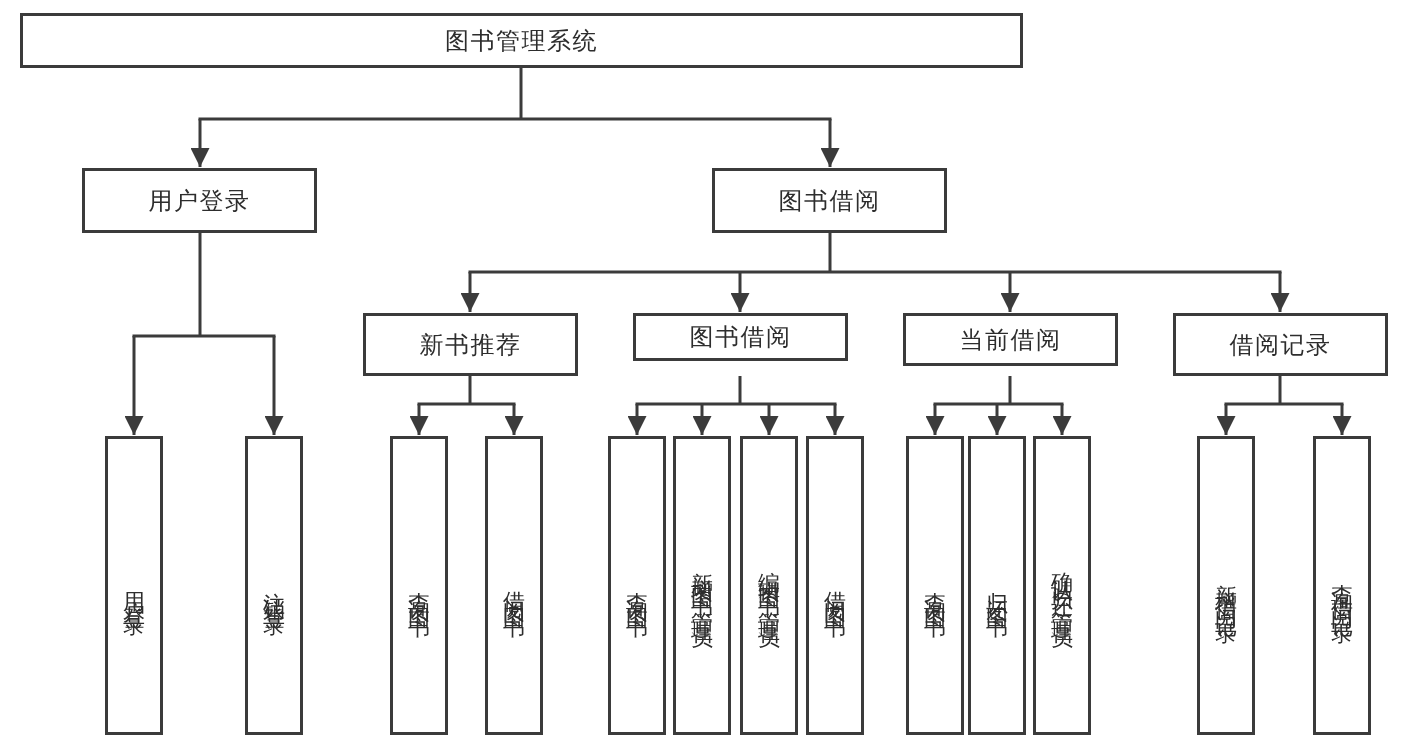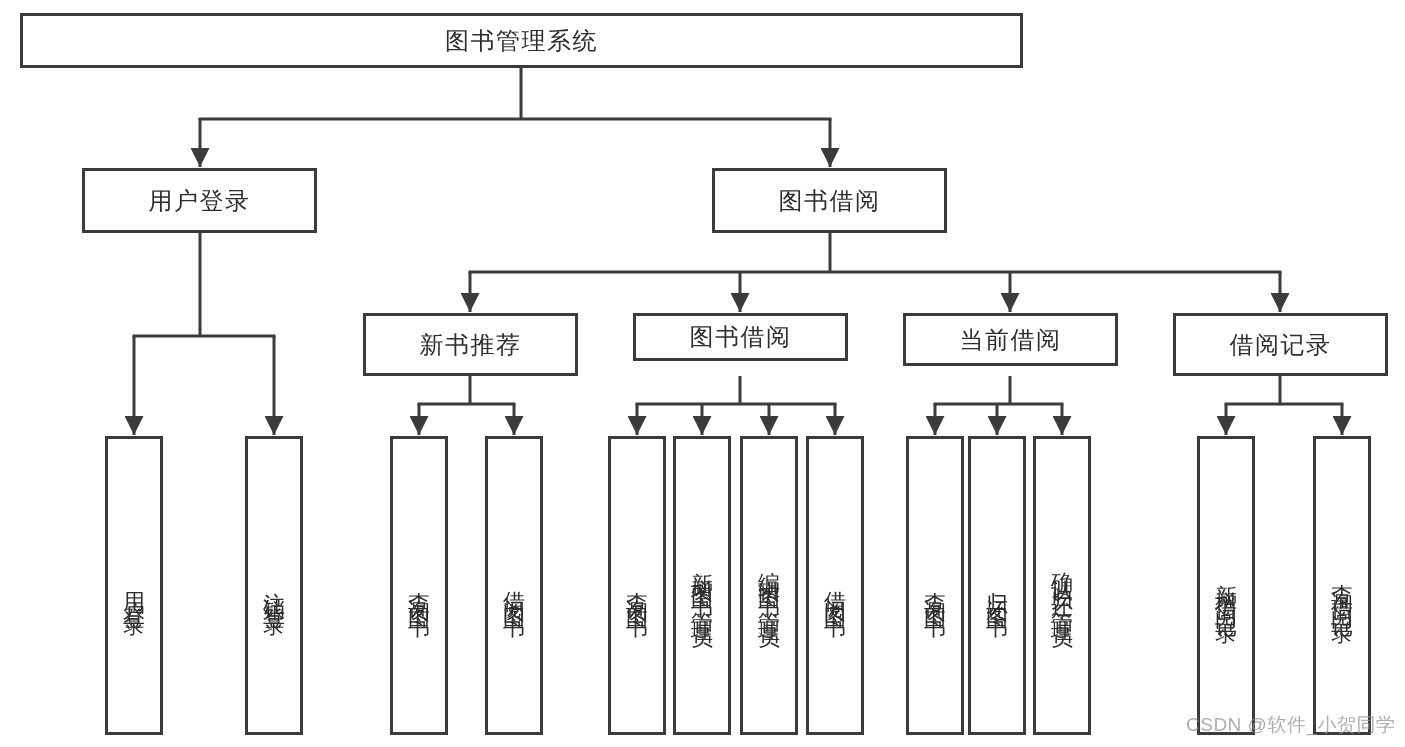--- a/index.html
+++ b/index.html
@@ -180,15 +180,14 @@
   <div class="node-v leaf l-cb-confirm">
     <span class="vtext">确认归还（管理员）</span>
   </div>
   <div class="node-v leaf l-br-add-record">
     <span class="vtext">新增借阅记录</span>
   </div>
   <div class="node-v leaf l-br-query-record">
     <span class="vtext">查询借阅记录</span>
   </div>
 
-  <div class="watermark">CSDN @软件_小贺同学</div>
 
 </div>
 
 </body></html>

